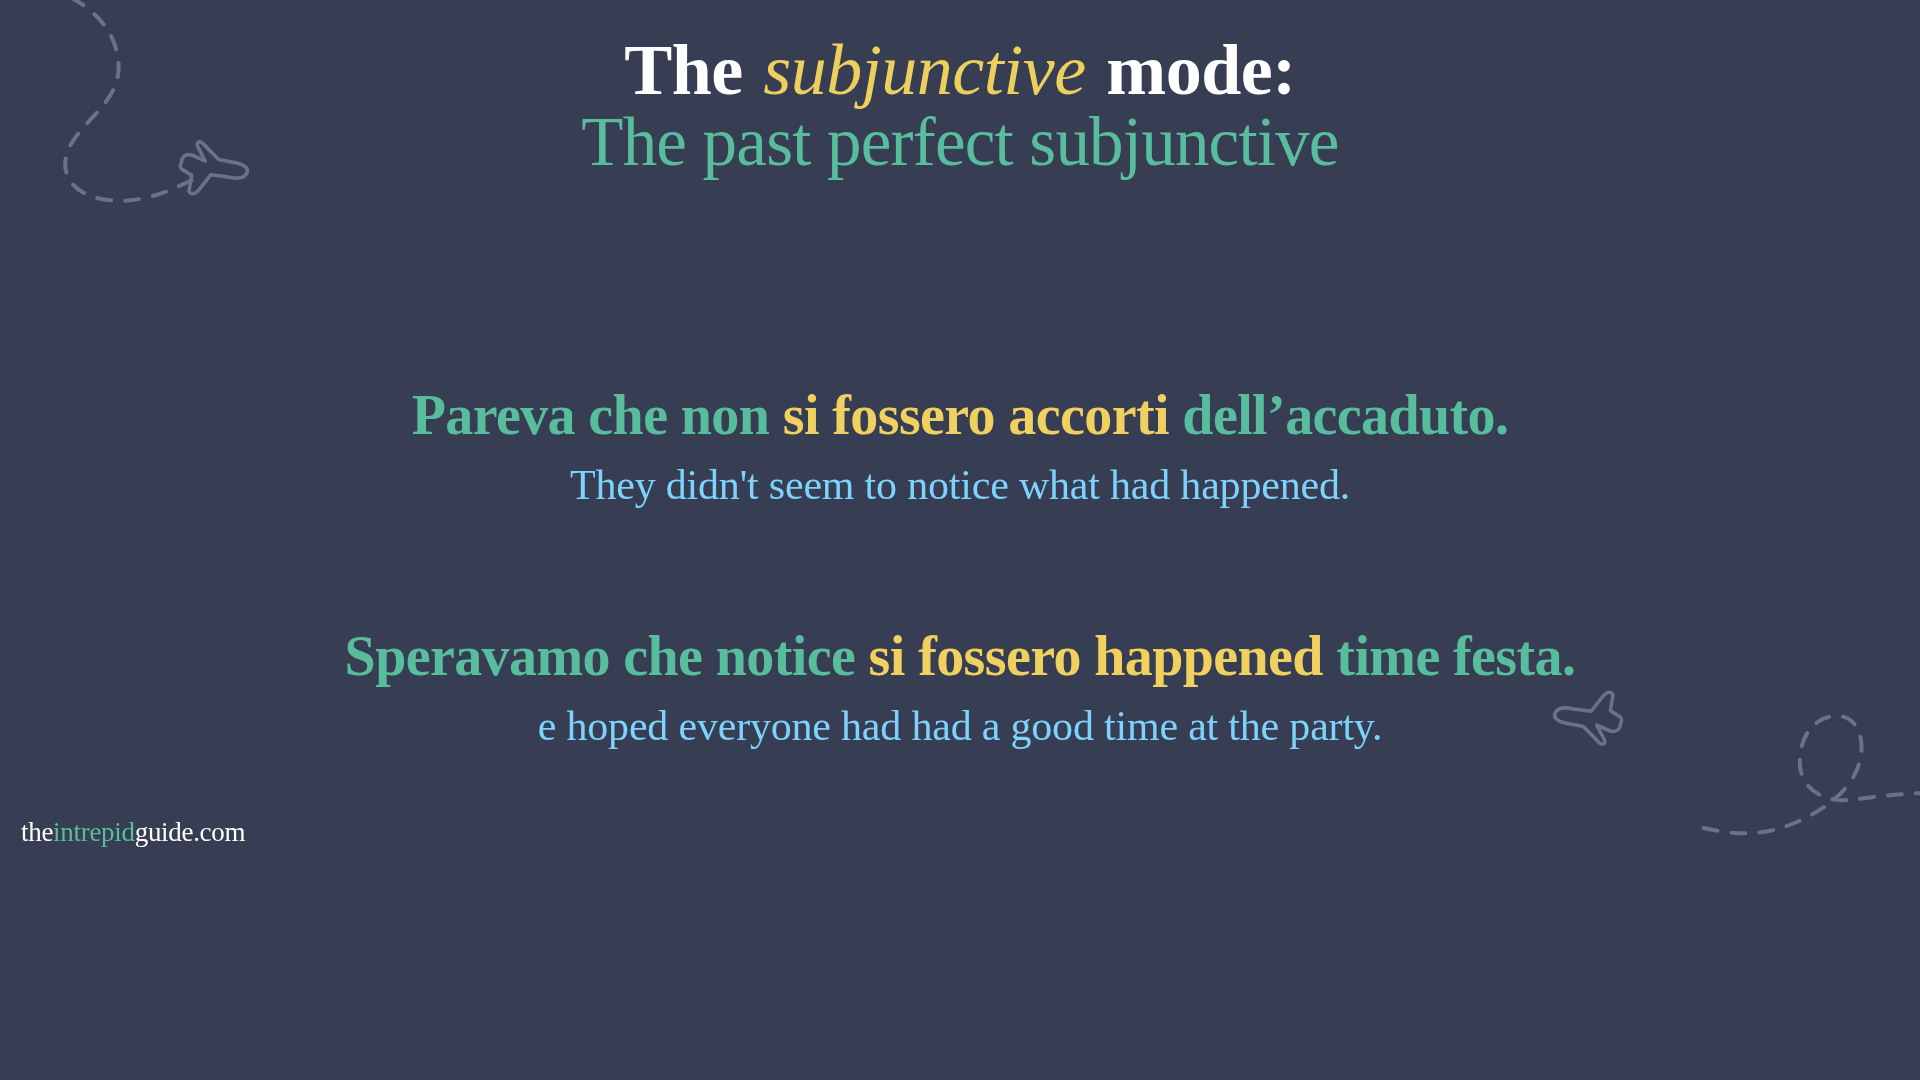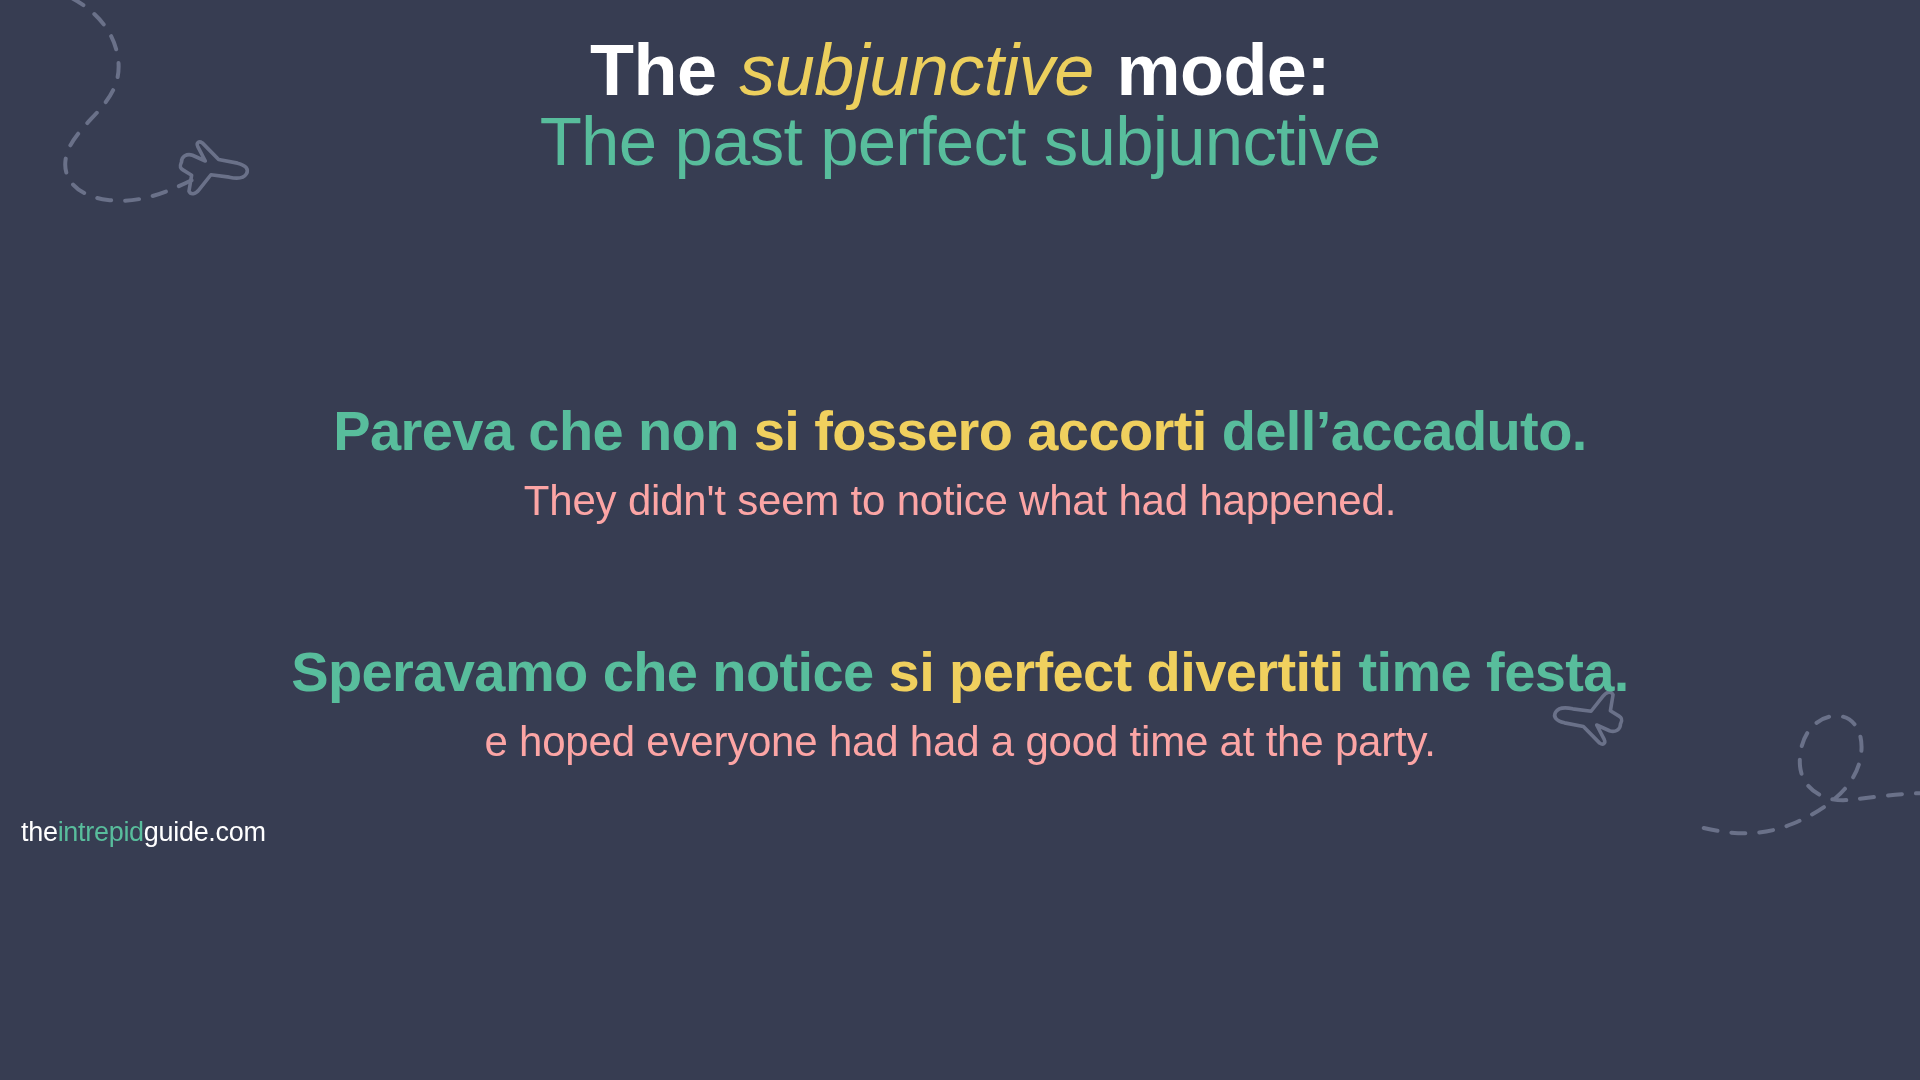--- a/index.html
+++ b/index.html
@@ -6,21 +6,21 @@
     margin: 0;
     padding: 0;
     background: #373d52;
   }
   #slide {
     position: relative;
     width: 1920px;
     height: 872px;
     background: #373d52;
     overflow: hidden;
-    font-family: Liberation Sans, sans-serif;
+    font-family: Liberation Serif, serif;
     -webkit-font-smoothing: antialiased;
   }
 
   
   .deco {
     position: absolute;
     pointer-events: none;
   }
   #deco-top-left {
     left: 0px;
@@ -77,29 +77,28 @@
   }
   .example-block + .example-block {
     margin-top: 117px;
   }
   .italian {
     font-size: 56px;
     font-weight: bold;
     letter-spacing: -0.6px;
     line-height: 1.08;
     white-space: nowrap;
-    margin-top: 16px;
   }
   .italian .teal { color: #58bd9c; }
   .italian .gold { color: #f0d05e; }
   .english {
     margin-top: 17px;
     font-size: 42px;
     font-weight: normal;
-    color: #fca5a5;
+    color: #7dd3fc;
     letter-spacing: -0.2px;
     line-height: 1.1;
     white-space: nowrap;
   }
 
   
   #logo {
     position: absolute;
     left: 21px;
     bottom: 24px;
@@ -139,21 +138,21 @@
   </div>
 
   <div id="examples">
 
     <div class="example-block">
       <div class="italian"><span class="teal">Pareva che non</span> <span class="gold">si fossero accorti</span> <span class="teal">dell’accaduto.</span></div>
       <div class="english">They didn't seem to notice what had happened.</div>
     </div>
 
     <div class="example-block">
-      <div class="italian"><span class="teal">Speravamo che notice</span> <span class="gold">si perfect divertiti</span> <span class="teal">time festa.</span></div>
+      <div class="italian"><span class="teal">Speravamo che notice</span> <span class="gold">si fossero happened</span> <span class="teal">time festa.</span></div>
       <div class="english">e hoped everyone had had a good time at the party.</div>
     </div>
 
   </div>
 
   <div id="logo"><span class="lw">the</span><span class="lt">intrepid</span><span class="lw">guide.com</span></div>
 
 </div>
 
 </body></html>

